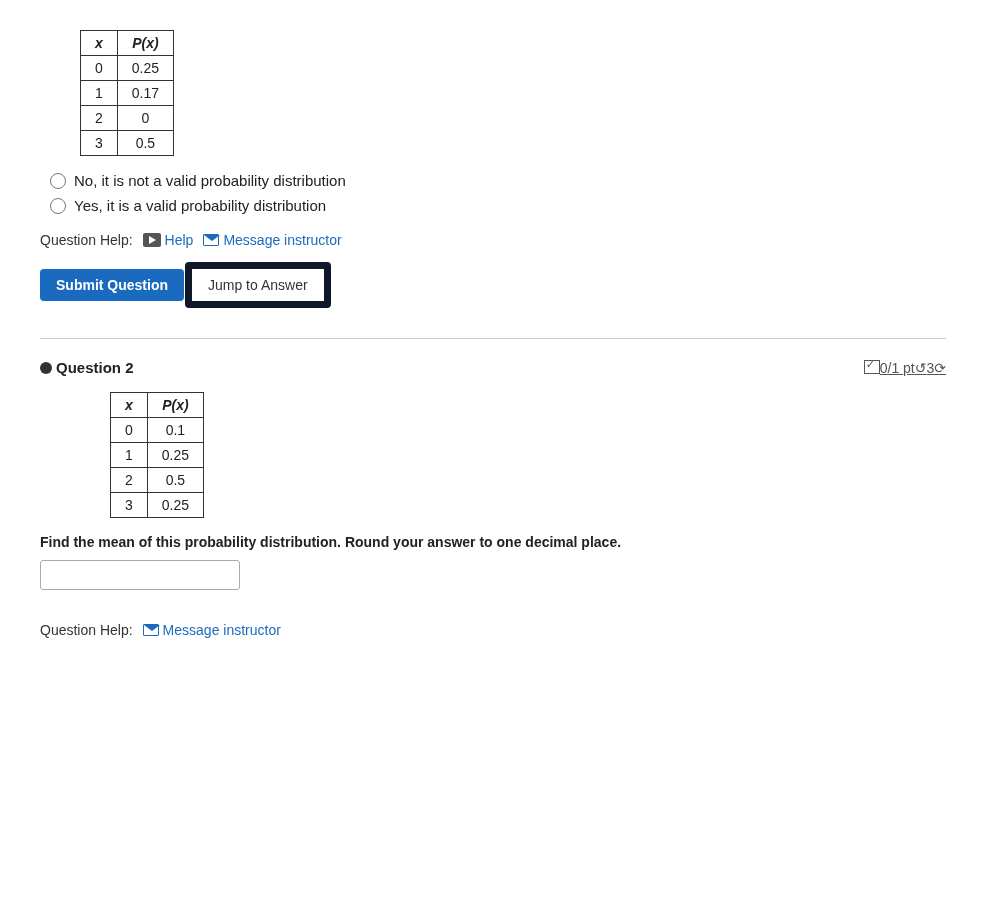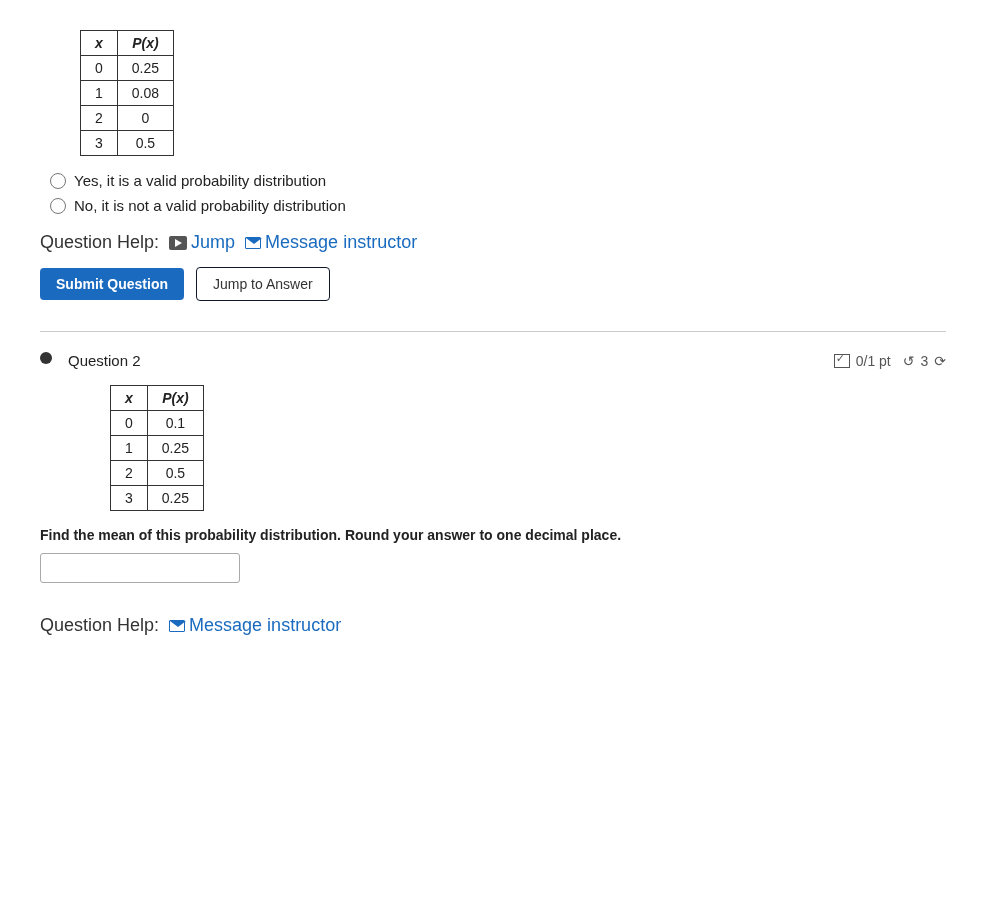--- a/index.html
+++ b/index.html
@@ -62,21 +62,21 @@
     .radio-option label {
       font-size: 15px;
     }
 
     .question-help {
       display: flex;
       align-items: center;
       gap: 10px;
       margin-top: 18px;
       margin-bottom: 14px;
-      font-size: 18px;
+      font-size: 14px;
       color: #333;
     }
 
     .help-link {
       display: flex;
       align-items: center;
       gap: 4px;
       color: #1a6bbf;
       text-decoration: none;
       cursor: pointer;
@@ -118,39 +118,39 @@
       width: 0;
       height: 0;
       border-left: 8px solid transparent;
       border-right: 8px solid transparent;
       border-top: 6px solid #1a6bbf;
     }
 
     .button-row {
       display: flex;
       align-items: center;
-      gap: 12px;
+      gap: 1px;
       margin-bottom: 30px;
     }
 
     .btn-submit {
       background-color: #1a6bbf;
       color: white;
       border: none;
       padding: 8px 16px;
       font-size: 14px;
       font-weight: bold;
       border-radius: 4px;
       cursor: pointer;
     }
 
     .btn-jump {
       background-color: #ffffff;
       color: #333;
-      border: 1px solid #0f172a;
+      border: 7px solid #0f172a;
       padding: 8px 16px;
       font-size: 14px;
       border-radius: 4px;
       cursor: pointer;
     }
 
     .divider {
       border: none;
       border-top: 1px solid #ccc;
       margin: 10px 0 20px 0;
@@ -158,39 +158,39 @@
 
     .question-header {
       display: flex;
       align-items: center;
       justify-content: space-between;
       margin-bottom: 16px;
     }
 
     .question-label {
       display: flex;
-      gap: 16px;
+      align-items: center;
+      gap: 4px;
       font-size: 15px;
-      font-weight: normal;
+      font-weight: bold;
     }
 
     .bullet-dot {
       width: 12px;
       height: 12px;
       background-color: #333;
       border-radius: 50%;
       display: inline-block;
     }
 
     .score-badge {
       display: flex;
-      align-items: center;
-      gap: 6px;
       font-size: 14px;
       color: #555;
+      text-decoration: underline;
     }
 
     .score-icon {
       display: inline-block;
       width: 16px;
       height: 14px;
       border: 1.5px solid #555;
       position: relative;
     }
 
@@ -247,47 +247,47 @@
         <th><span class="math-italic">P(x)</span></th>
       </tr>
     </thead>
     <tbody id="q1-table-body">
     <tr>
           <td>0</td>
           <td>0.25</td>
         </tr>
         <tr>
           <td>1</td>
-          <td>0.08</td>
+          <td>0.17</td>
         </tr>
         <tr>
           <td>2</td>
           <td>0</td>
         </tr>
         <tr>
           <td>3</td>
           <td>0.5</td>
         </tr>
       </tbody>
   </table>
 
   <div class="radio-option">
+    <input type="radio" name="q1" id="q1-no" style="">
+    <label for="q1-no">No, it is not a valid probability distribution</label>
+  </div>
+  <div class="radio-option">
     <input type="radio" name="q1" id="q1-yes" style="">
     <label for="q1-yes">Yes, it is a valid probability distribution</label>
-  </div>
-  <div class="radio-option">
-    <input type="radio" name="q1" id="q1-no" style="">
-    <label for="q1-no">No, it is not a valid probability distribution</label>
   </div>
 
   <div class="question-help">
     <span>Question Help:</span>
     <a class="help-link">
       <span class="video-icon"></span>
-      <span>Jump</span>
+      <span>Help</span>
     </a>
     <a class="help-link">
       <span class="mail-icon"></span>
       <span>Message instructor</span>
     </a>
   </div>
 
   <div class="button-row">
     <button class="btn-submit">Submit Question</button>
     <button class="btn-jump">Jump to Answer</button>

